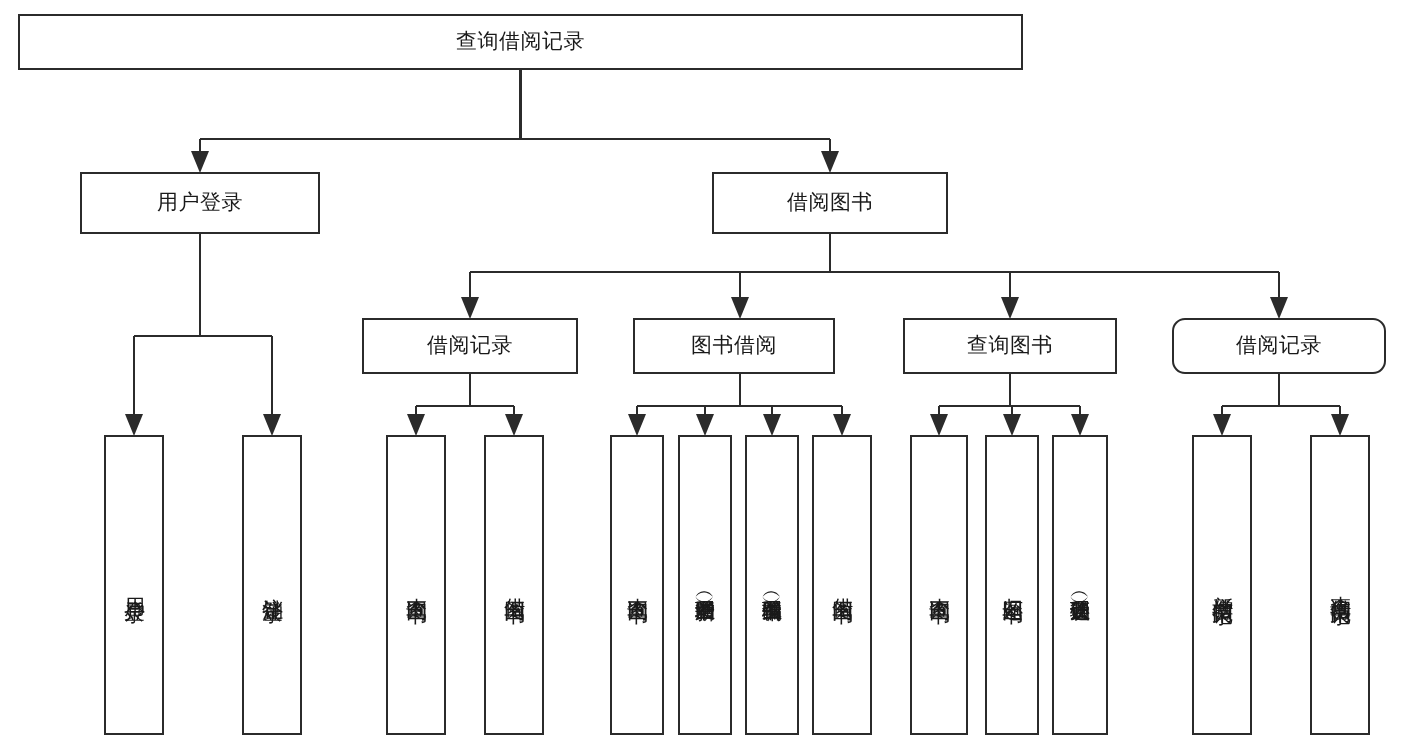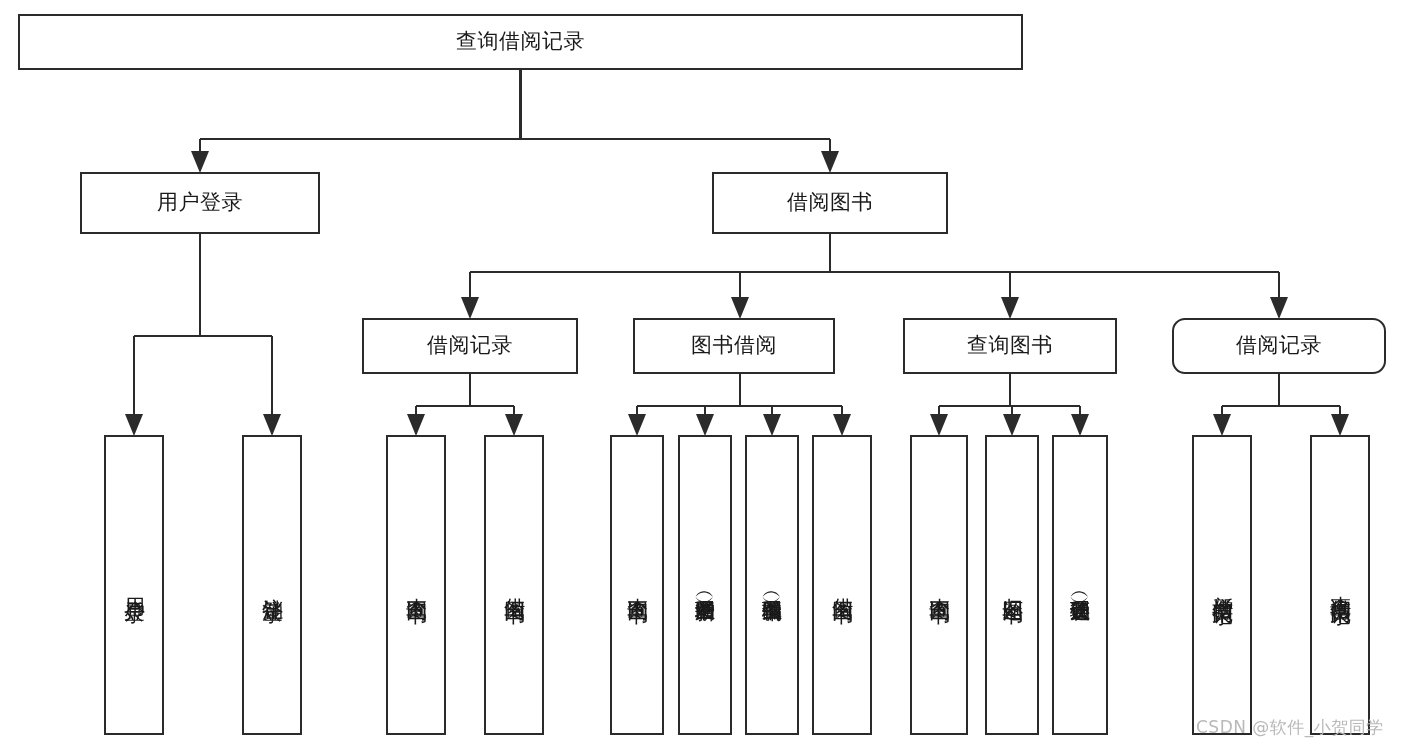--- a/index.html
+++ b/index.html
@@ -168,14 +168,13 @@
       <div class="node v tight" style="left: 1052px; top: 435px; width: 56px; height: 300px; border-color: rgb(43, 43, 43); background: rgb(255, 255, 255); color: rgb(26, 26, 26);">
         <span class="vlabel">确认归还（管理员）</span>
       </div>
       <div class="node v" style="left: 1192px; top: 435px; width: 60px; height: 300px; border-color: rgb(43, 43, 43); background: rgb(255, 255, 255); color: rgb(26, 26, 26);">
         <span class="vlabel">新增借阅记录</span>
       </div>
       <div class="node v" style="left: 1310px; top: 435px; width: 60px; height: 300px; border-color: rgb(43, 43, 43); background: rgb(255, 255, 255); color: rgb(26, 26, 26);">
         <span class="vlabel">查询借阅记录</span>
       </div>
     </div>
-  <div class="watermark" style="left:1196px; top:716px;">CSDN @软件_小贺同学</div>
 </div>
 
 </body></html>

